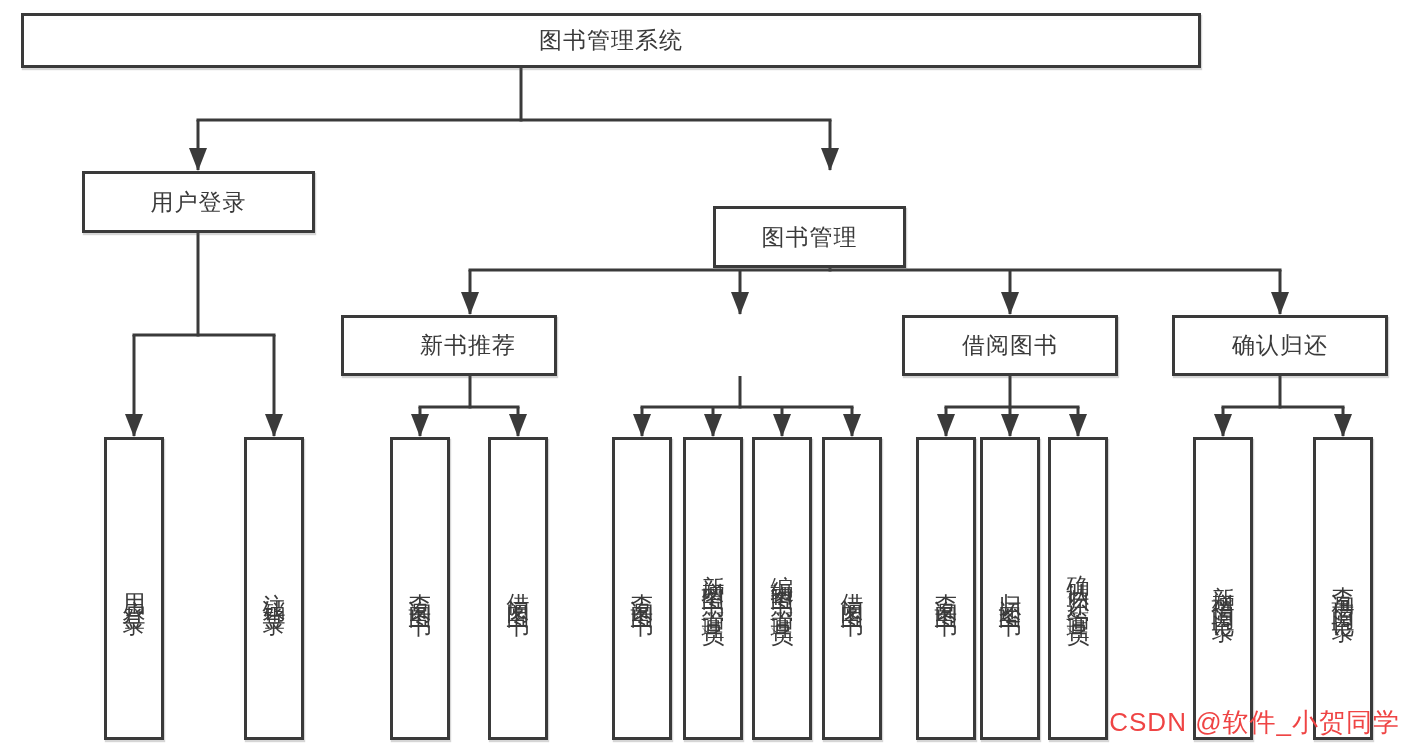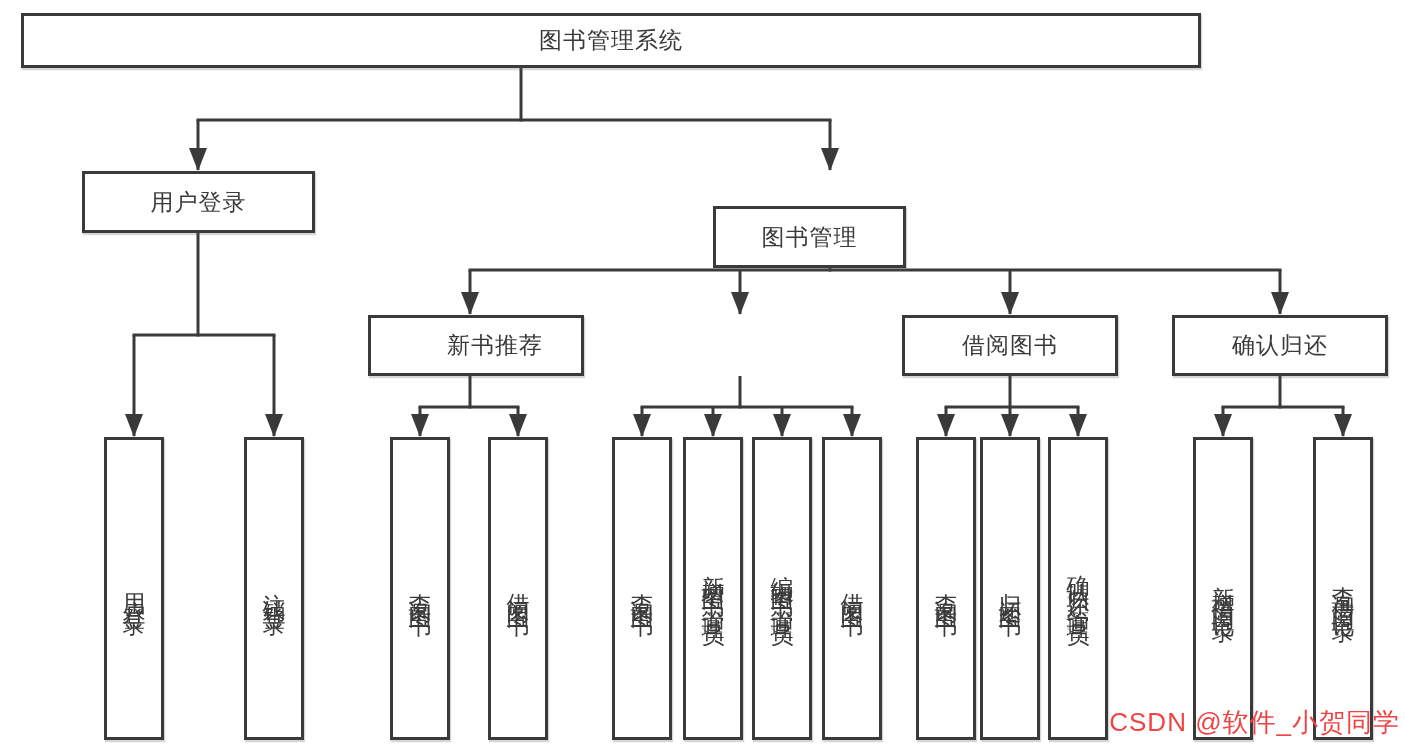--- a/index.html
+++ b/index.html
@@ -104,21 +104,21 @@
       <line x1="1223" y1="407" x2="1223" y2="436" marker-end="url(#arrow)"></line>
       <line x1="1343" y1="407" x2="1343" y2="436" marker-end="url(#arrow)"></line>
     </g>
   </svg>
 
   <div class="node" style="left:21px; top:13px; width:1180px; height:55px;">图书管理系统</div>
 
   <div class="node" style="left:82px; top:171px; width:233px; height:62px;">用户登录</div>
   <div class="node" style="left:713px; top:181px; width:193px; height:62px;margin-top:25px;">图书管理</div>
 
-  <div class="node" style="left:368px; top:315px; width:216px; height:61px;padding-left:38px;">新书推荐</div>
+  <div class="node" style="left:341px; top:315px; width:216px; height:61px;padding-left:38px;">新书推荐</div>
   <div class="node" style="left:902px; top:315px; width:216px; height:61px;">借阅图书</div>
   <div class="node" style="left:1172px; top:315px; width:216px; height:61px;">确认归还</div>
 
   <div class="leaf" style="left:104px;">
     <span class="vtext">用户登录</span>
   </div>
   <div class="leaf" style="left:244px;">
     <span class="vtext">注销登录</span>
   </div>
 

